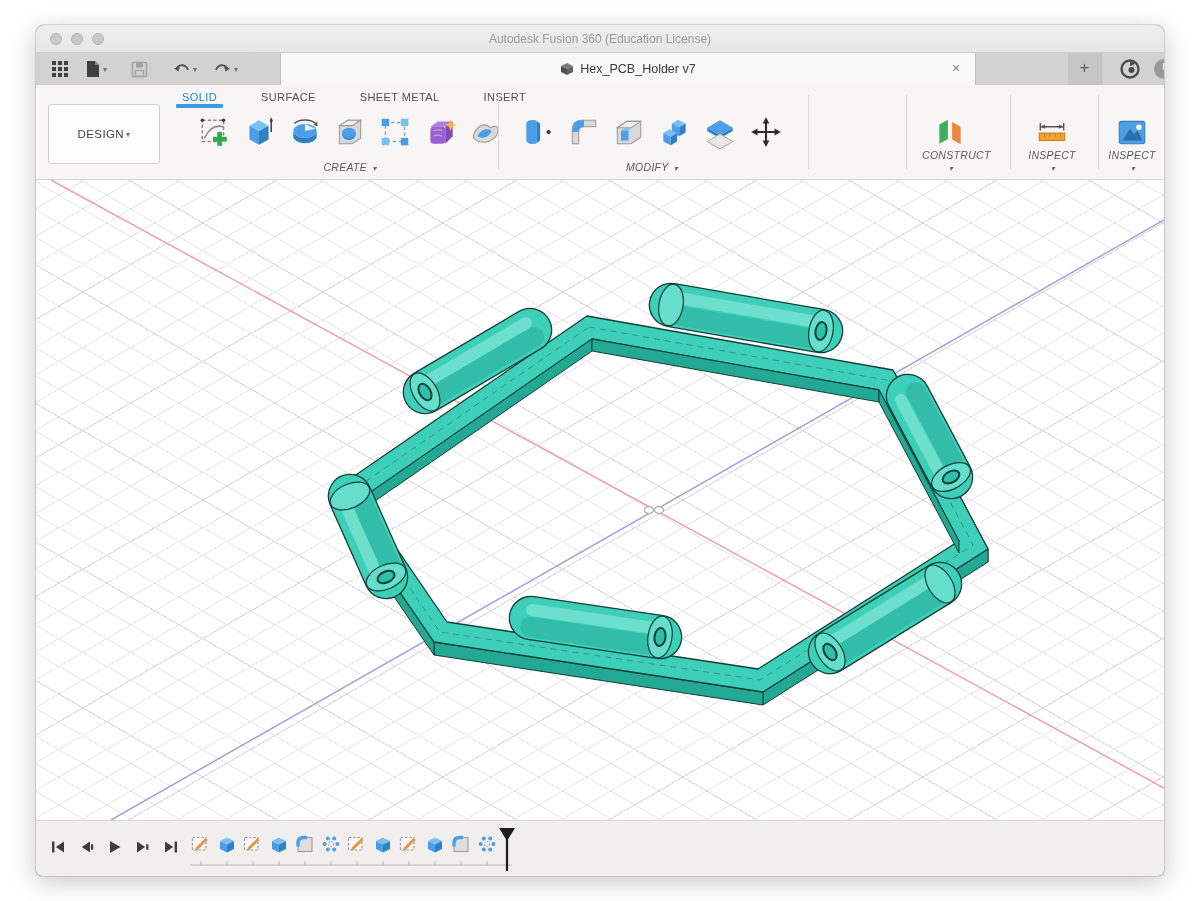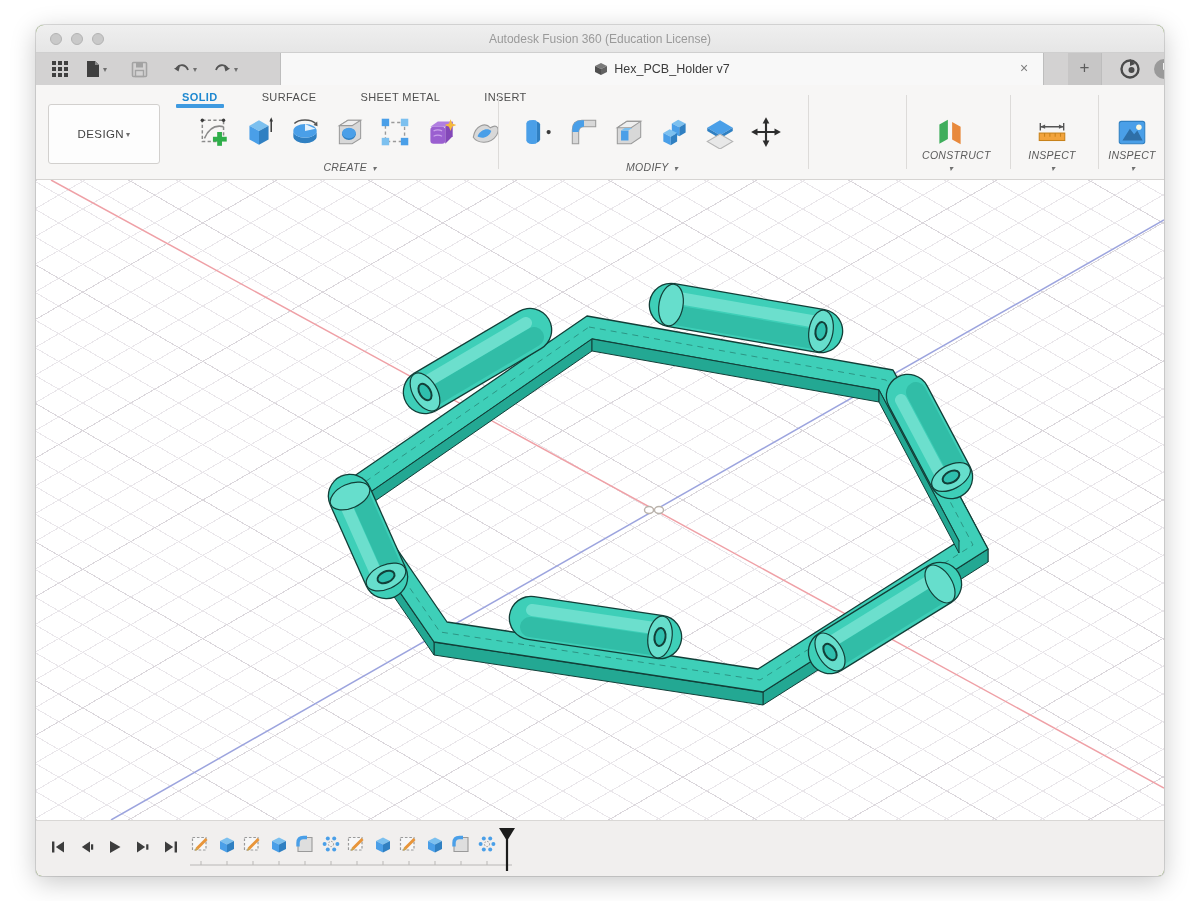--- a/index.html
+++ b/index.html
@@ -17,38 +17,38 @@
   .t1{left:14px}.t2{left:35px}.t3{left:56px}
   .win-title { position:absolute; top:0; left:0; width:100%; height:28px; line-height:28px;
     text-align:center; font-size:12px; color:#9a9a9a; }
 
   
   .appbar { position:absolute; left:0; top:28px; width:100%; height:32px; background:#d3d2d2; }
   .appbar-icons { position:absolute; left:10px; top:0; height:32px; display:flex; align-items:center; gap:6px; }
   .abtn { display:flex; align-items:center; height:26px; padding:0 5px; border-radius:3px; }
   .abtn svg { display:block; }
   .caret { font-size:8px; color:#6f6f6f; margin-left:2px; }
-  .doc-tab { position:absolute; left:244px; top:0; width:764px; height:32px;
+  .doc-tab { position:absolute; left:244px; top:0; width:696px; height:32px;
     background:#f8f8f8; border-left:1px solid #bdbdbd; border-right:1px solid #bdbdbd;
     display:flex; align-items:center; justify-content:center; font-size:12.5px; color:#3c3c3c; }
   .doc-tab .cube { margin-right:6px; }
   .tab-close { position:absolute; right:10px; top:50%; transform:translateY(-50%);
     font-size:14px; color:#7e7e7e; width:18px; height:18px; line-height:17px; text-align:center; border-radius:3px; }
   .newtab { position:absolute; left:1032px; top:0; width:34px; height:32px; background:#c7c6c6;
     color:#5d5d5d; font-size:17px; text-align:center; line-height:30px; border-right:1px solid #bdbdbd; }
   .round-ico { position:absolute; top:4px; width:24px; height:24px; border-radius:50%; }
 
   
   .toolbar { position:absolute; left:0; top:60px; width:100%; height:95px; background:#f7f6f5; border-bottom:1px solid #d6d4d2; }
   .workspace-btn { position:absolute; left:12px; top:19px; width:112px; height:60px;
     background:#fdfdfd; border:1px solid #d2d0ce; border-radius:3px;
     display:flex; align-items:center; justify-content:center; font-size:11.5px; color:#3f3f3f; letter-spacing:.4px; }
   .ribbon-tabs { position:absolute; left:146px; top:6px; display:flex; gap:44px; }
   .rtab { font-size:11px; color:#4f4f4f; letter-spacing:.4px; padding-bottom:5px; position:relative; }
-  .rtab.active { color:var(--accent-blue); font-weight:bold; }
+  .rtab.active { color:var(--accent-blue); font-weight:normal; }
   .rtab.active::after { content:""; position:absolute; left:-6px; right:-6px; bottom:0; height:4px; background:#3f9ae0; border-radius:1px; }
   .tool-group { position:absolute; top:24px; height:66px; }
   .tool-row { display:flex; gap:1px; }
   .tool-btn { width:45px; height:45px; display:flex; align-items:center; justify-content:center; border-radius:3px; }
   .group-label { position:absolute; left:0; right:0; bottom:2px; text-align:center;
     font-size:10.5px; color:#5a5a5a; letter-spacing:.3px;font-style:italic; }
   .vsep { position:absolute; top:10px; bottom:10px; width:1px; background:#dddbd9; }
 
   
   .viewport { position:absolute; left:0; top:155px; width:1128px; height:640px; background-color:#ffffff;

